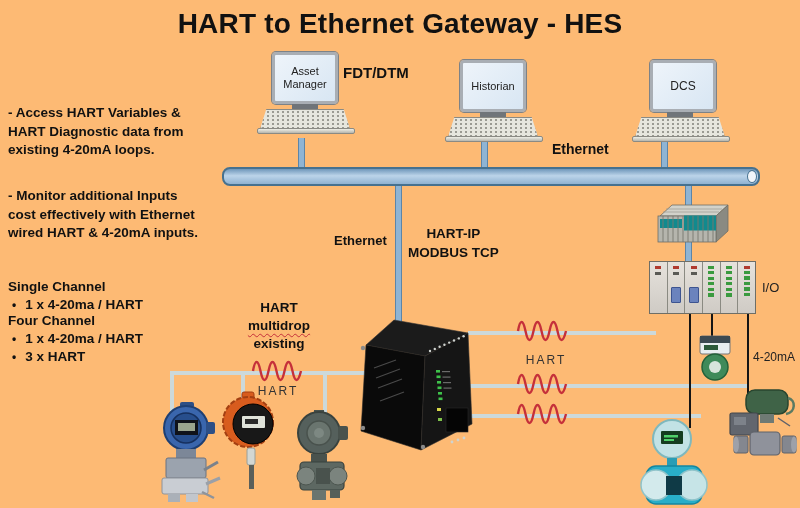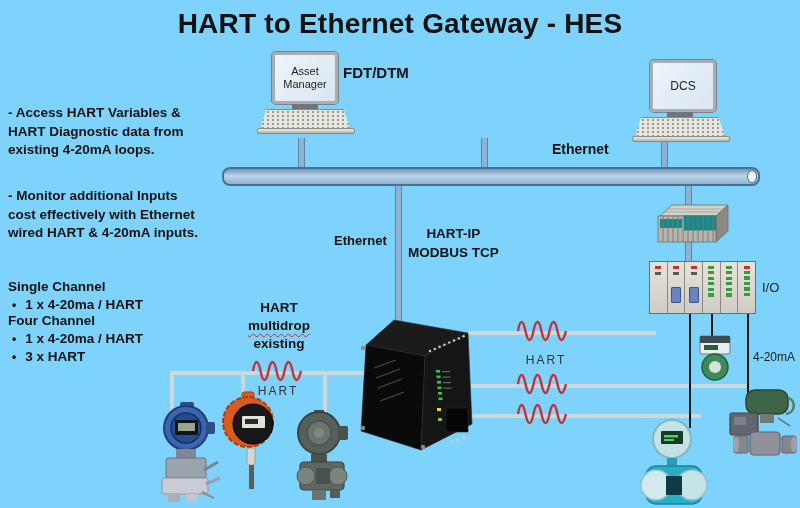--- a/index.html
+++ b/index.html
@@ -1,16 +1,16 @@
 <!DOCTYPE html>
 <html><head>
 <meta charset="utf-8">
 <style>
   html,body{margin:0;padding:0;background:#fff;}
-  #canvas{position:relative;width:800px;height:508px;background:#7dd3fc;overflow:hidden;
+  #canvas{position:relative;width:800px;height:508px;background:#fdba74;overflow:hidden;
           font-family:"Liberation Sans", sans-serif;color:#111;}
   .abs{position:absolute;}
   .pre{white-space:pre-line;}
 
   
   .title{left:100px;top:8px;width:600px;text-align:center;font-size:28px;font-weight:bold;letter-spacing:0.2px;}
 
   
   .lp{left:8px;width:240px;font-weight:bold;font-size:13.5px;line-height:18.5px;}
   .bullets{font-weight:bold;font-size:13.5px;line-height:18px;}
@@ -105,20 +105,28 @@
 
   <div class="abs laptop" style="left:257px;top:52px;z-index:2;">
     <div class="lt-screen">
       <span>Asset Manager</span>
     </div>
     <div class="lt-hinge"></div>
     <div class="lt-kbd"></div>
     <div class="lt-base"></div>
   </div>
 
+  <div class="abs laptop" style="left:445px;top:60px;z-index:2;">
+    <div class="lt-screen">
+      <span>Historian</span>
+    </div>
+    <div class="lt-hinge"></div>
+    <div class="lt-kbd"></div>
+    <div class="lt-base"></div>
+  </div>
 
   <div class="abs laptop" style="left:632px;top:60px;z-index:2;">
     <div class="lt-screen" style="font-size:12px;margin-left:18px;">
       <span>DCS</span>
     </div>
     <div class="lt-hinge"></div>
     <div class="lt-kbd"></div>
     <div class="lt-base"></div>
   </div>
 

